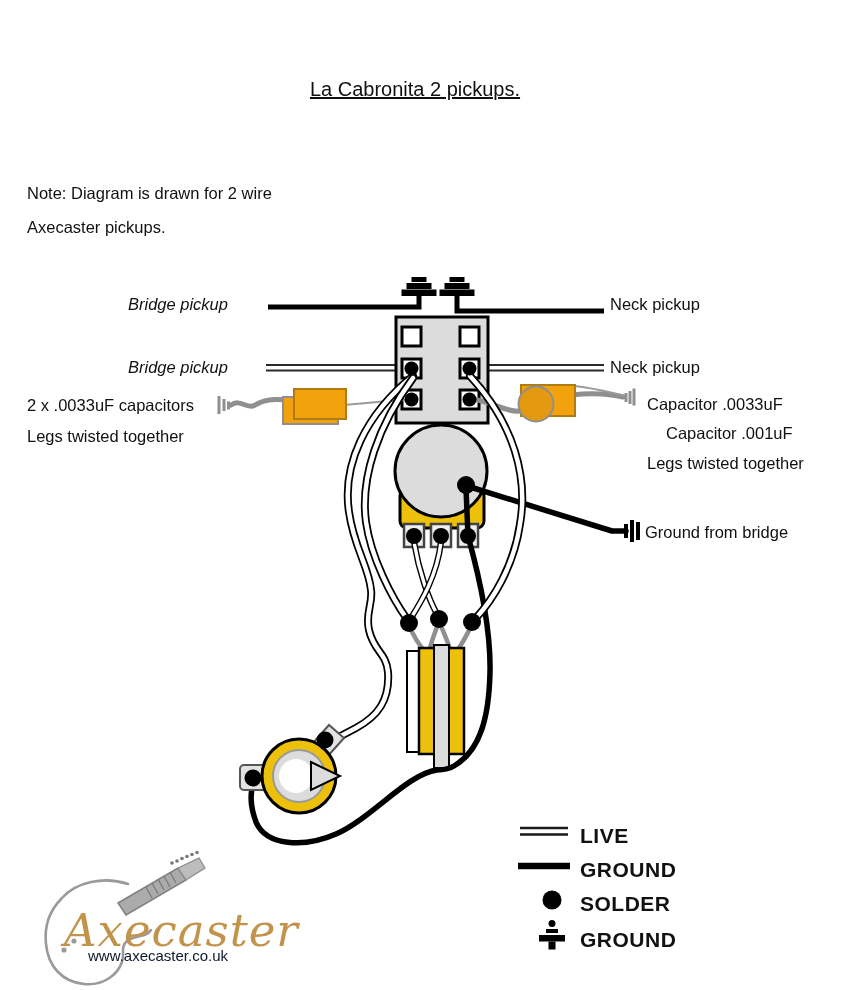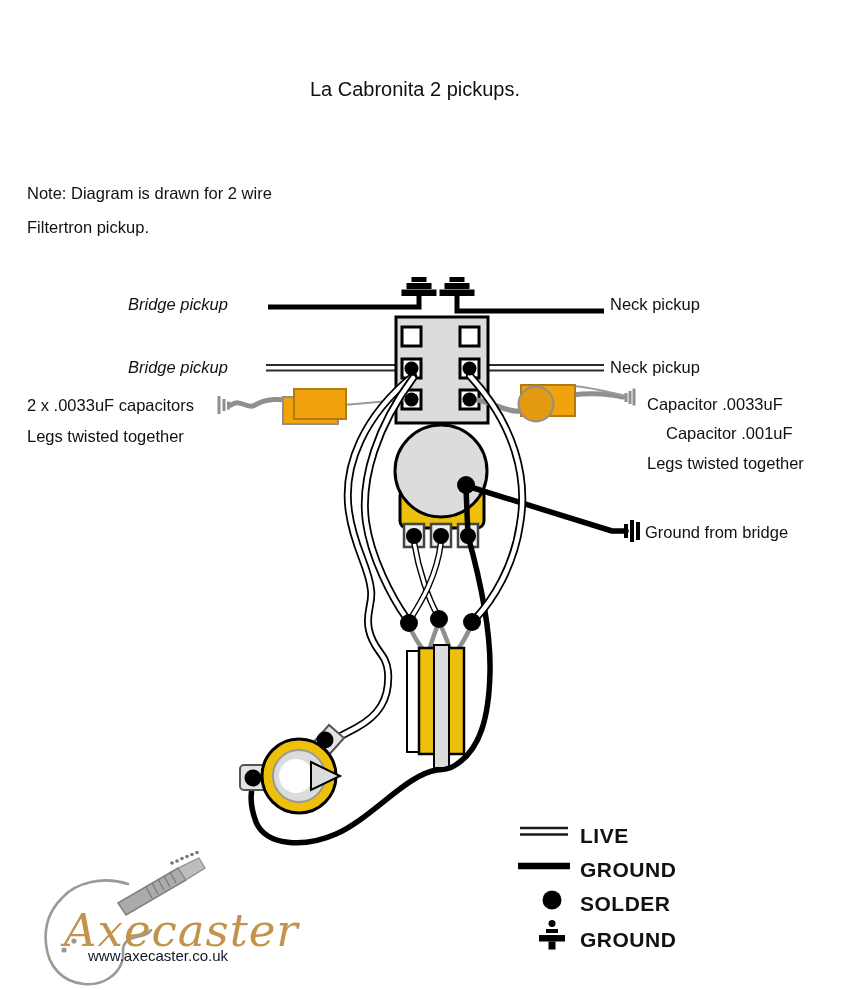--- a/index.html
+++ b/index.html
@@ -1,20 +1,20 @@
 <!DOCTYPE html>
 <html><head>
 <meta charset="utf-8">
 <style>
   html,body{margin:0;padding:0;background:#fff;}
   .canvas{position:relative;width:854px;height:990px;background:#fff;overflow:hidden;
           font-family:"Liberation Sans",sans-serif;color:#111;}
   .abs{position:absolute;}
   .title{width:830px;left:0;text-align:center;font-size:20px;}
-  .title span{}
+  .title span{text-decoration:underline;}
   .lbl{font-size:16.5px;white-space:nowrap;}
   .note{font-size:16.5px;}
   .ralign{width:160px;text-align:center;font-style:italic;}
   .legend-lbl{font-size:21px;font-weight:700;letter-spacing:.5px;}
   .url{font-size:15px;color:#0f172a;}
   svg{position:absolute;left:0;top:0;}
   .wire-core{fill:none;stroke:#fff;stroke-width:4.5;stroke-linecap:round;}
   .wire-edge{fill:none;stroke:#000;stroke-width:8;stroke-linecap:round;}
   .wire-core-s{fill:none;stroke:#fff;stroke-width:3.4;stroke-linecap:round;}
   .wire-edge-s{fill:none;stroke:#000;stroke-width:6.2;stroke-linecap:round;}
@@ -205,21 +205,21 @@
       </g>
       <text class="logo-name" x="64" y="946" fill="#C2944B">Axecaster</text>
     </g>
   </svg>
 
   <div class="abs title" style="top:78px;">
     <span>La Cabronita 2 pickups.</span>
   </div>
 
   <div class="abs note" style="left:27px;top:184px;">Note: Diagram is drawn for 2 wire</div>
-  <div class="abs note" style="left:27px;top:218px;">Filtertron pickup.</div>
+  <div class="abs note" style="left:27px;top:218px;">Axecaster pickups.</div>
 
   <div class="abs lbl ralign" style="left:98px;top:295px;">Bridge pickup</div>
   <div class="abs lbl" style="left:610px;top:295px;">Neck pickup</div>
   <div class="abs lbl ralign" style="left:98px;top:358px;">Bridge pickup</div>
   <div class="abs lbl" style="left:610px;top:358px;">Neck pickup</div>
 
   <div class="abs lbl" style="left:27px;top:396px;">2 x .0033uF capacitors</div>
   <div class="abs lbl" style="left:27px;top:427px;">Legs twisted together</div>
 
   <div class="abs lbl" style="left:647px;top:395px;">Capacitor .0033uF</div>

